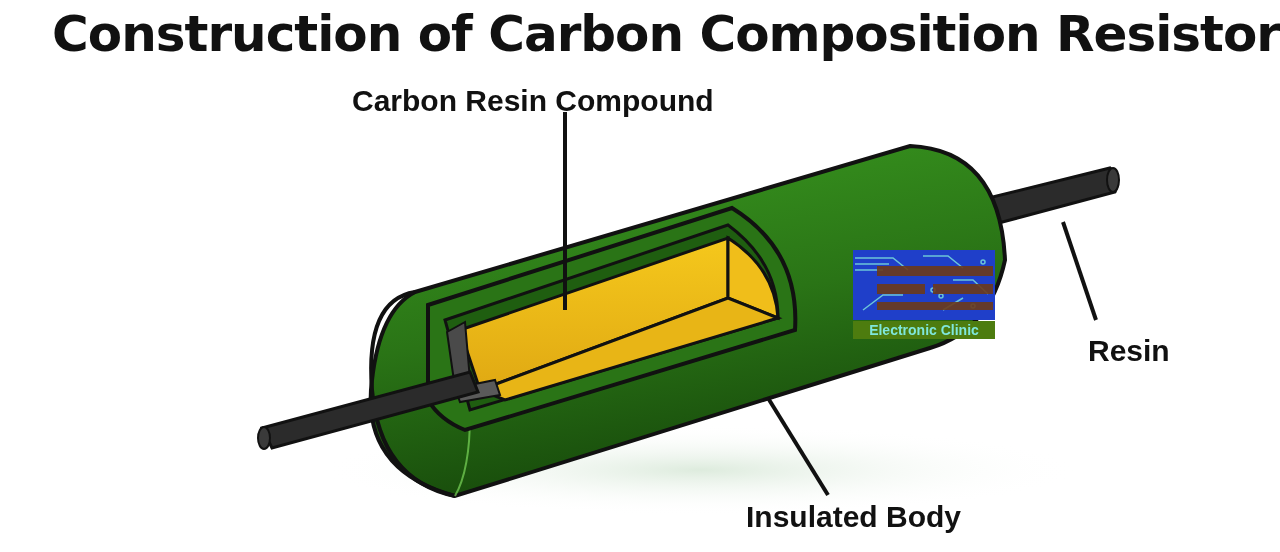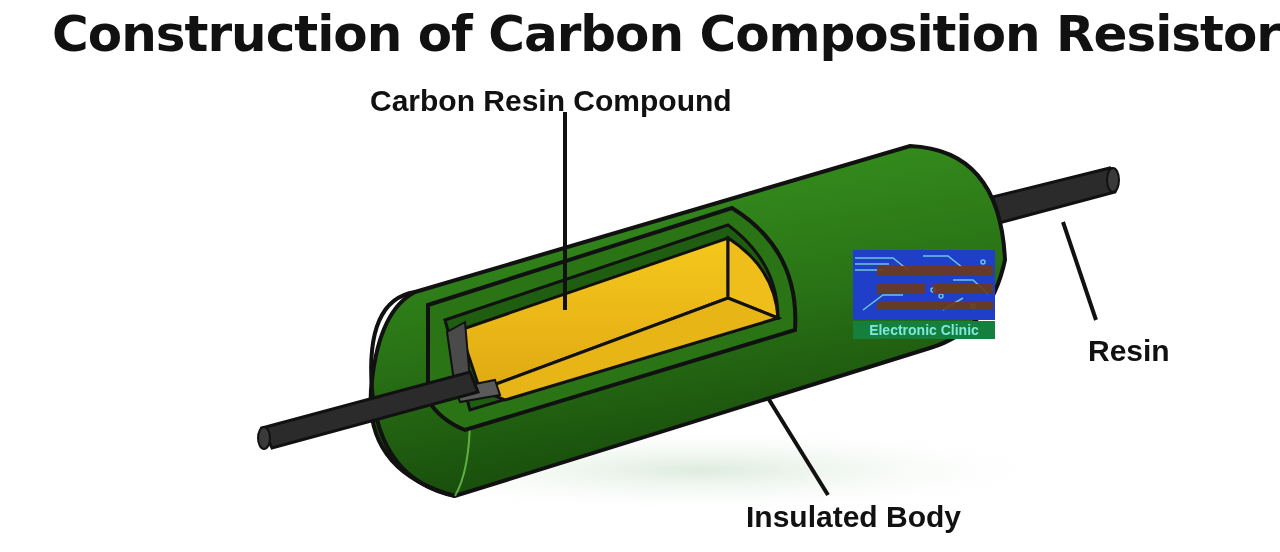--- a/index.html
+++ b/index.html
@@ -1,25 +1,25 @@
 <!DOCTYPE html>
 <html><head>
 <meta charset="utf-8">
 <style>
   html,body{margin:0;padding:0;background:#ffffff;}
   body{width:1280px;height:552px;position:relative;overflow:hidden;font-family:"Liberation Sans",sans-serif;}
   .title{position:absolute;left:0;top:2px;width:1280px;text-align:right;font-family:"DejaVu Sans",sans-serif;font-weight:900;font-size:50px;letter-spacing:-1px;color:#111;line-height:64px;}
   .label{position:absolute;font-family:"Liberation Sans",sans-serif;font-weight:700;color:#111;white-space:nowrap;}
-  .lbl-resin{left:352px;top:84px;font-size:30px;margin-left:18px;}
+  .lbl-resin{left:352px;top:84px;font-size:30px;}
   .lbl-lead{left:1088px;top:334px;font-size:30px;}
   .lbl-body{left:722px;top:500px;font-size:30px;margin-left:24px;}
   svg.art{position:absolute;left:0;top:0;}
   .logo{position:absolute;left:853px;top:250px;width:142px;height:90px;}
   .logo-img{position:absolute;left:0;top:0;width:142px;height:70px;background:#1f3fc9;overflow:hidden;}
-  .logo-text{position:absolute;left:0;top:71px;width:142px;height:18px;background:#15803d;color:#7fe7dc;font-weight:700;font-size:14px;line-height:18px;text-align:center;}
+  .logo-text{position:absolute;left:0;top:71px;width:142px;height:18px;background:#4d7c0f;color:#7fe7dc;font-weight:700;font-size:14px;line-height:18px;text-align:center;}
 </style>
 </head>
 <body>
 
 <div class="title">Construction of Carbon Composition Resistor</div>
 
 <svg class="art" width="1280" height="552" viewBox="0 0 1280 552">
   <defs>
     <linearGradient id="gBody" x1="0" y1="0" x2="0.3" y2="1">
       <stop offset="0" stop-color="#3a9a20"></stop>

